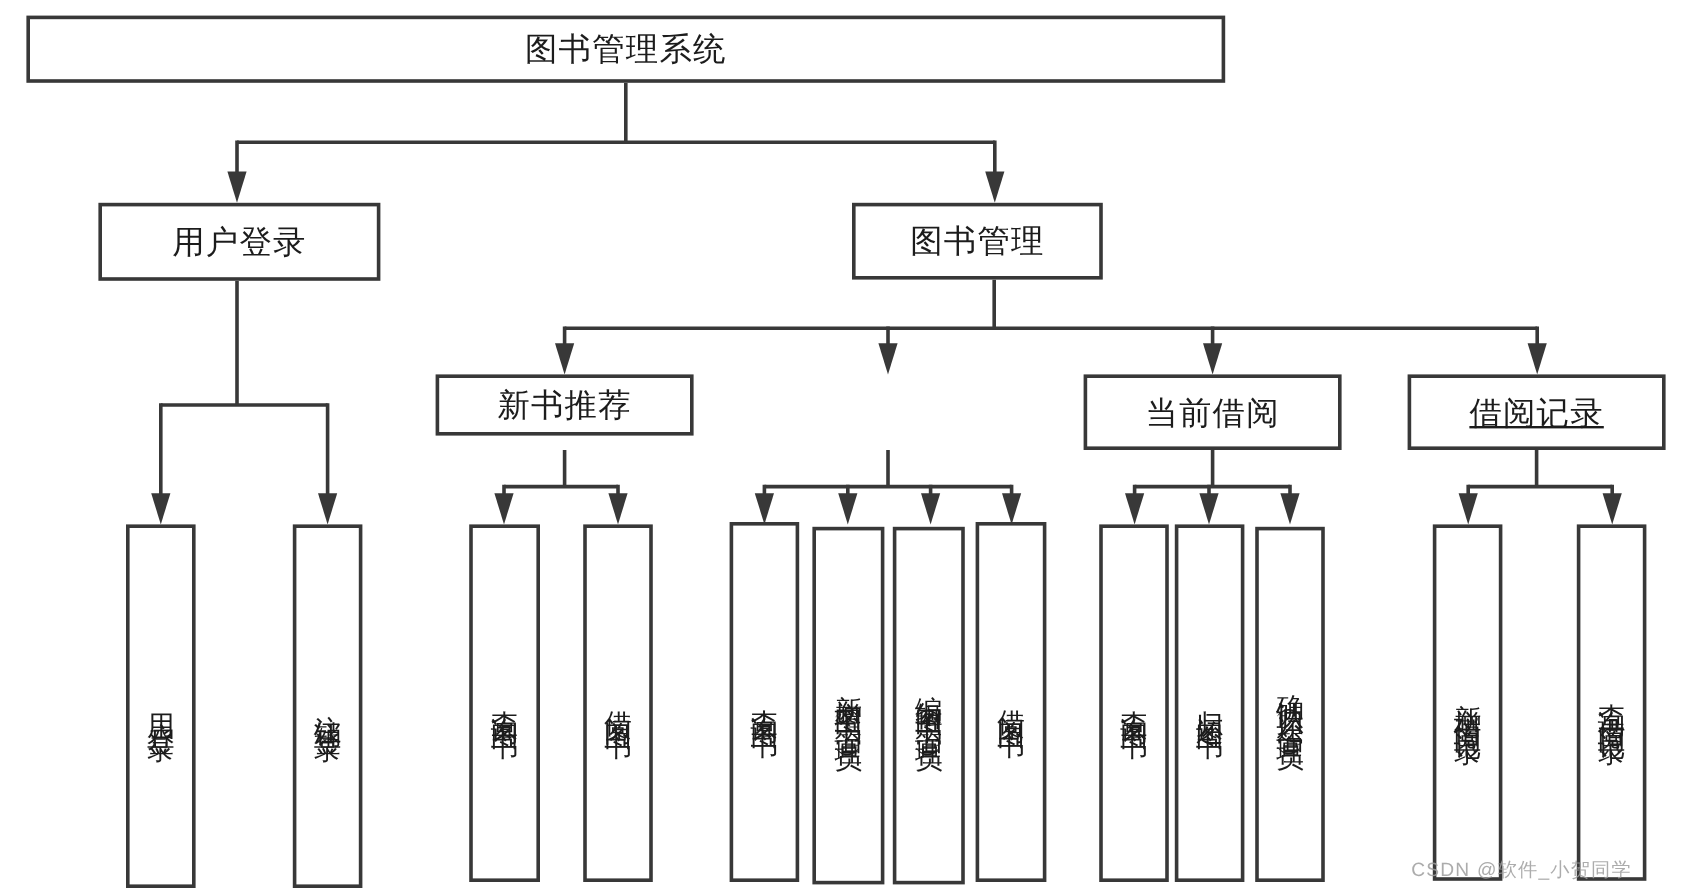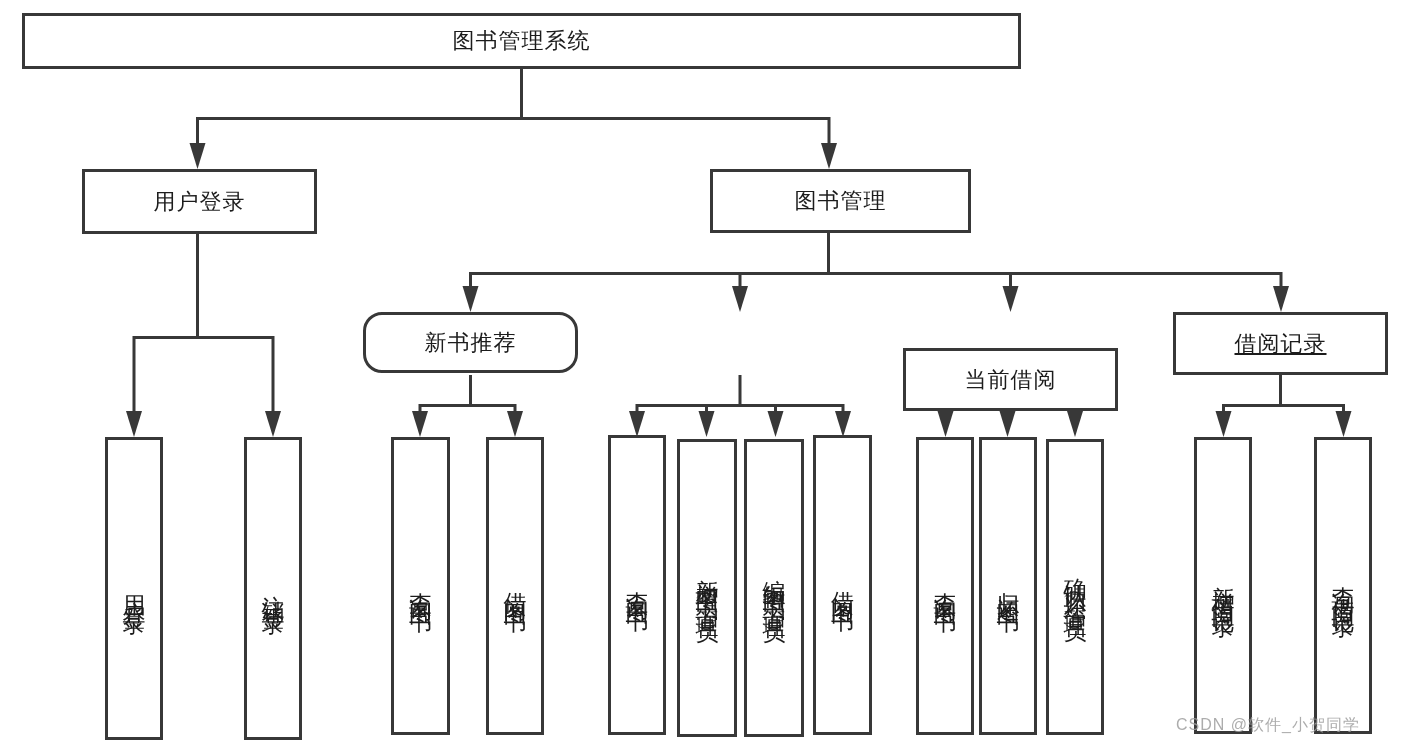--- a/index.html
+++ b/index.html
@@ -10,21 +10,21 @@
     font-family:"Liberation Sans","DejaVu Sans",sans-serif;
     overflow:hidden;
   }
   .wires{position:absolute;left:0;top:0;z-index:0;}
   .node{
     position:absolute;box-sizing:border-box;z-index:1;
     background:#ffffff;border:3px solid #383838;
     display:flex;align-items:center;justify-content:center;
     color:#1c1c1c;text-align:center;
   }
-  .hnode{font-size:22px;letter-spacing:1px;}
+  .hnode{font-size:27px;letter-spacing:1px;}
   .leaf{
     writing-mode:vertical-rl;text-orientation:mixed;
     font-size:23px;letter-spacing:6px;line-height:1;
     padding:4px 0;
   }
   .watermark{
     position:absolute;z-index:2;
     left:1176px;top:715px;
     font-size:16px;letter-spacing:1px;
     color:rgba(158,158,158,0.85);
@@ -79,24 +79,24 @@
       <polygon points="999.5,411 1015.5,411 1007.5,437"></polygon>
       <polygon points="1067,411 1083,411 1075,437"></polygon>
       <polygon points="1215.5,411 1231.5,411 1223.5,437"></polygon>
       <polygon points="1335.5,411 1351.5,411 1343.5,437"></polygon>
     </g>
   </svg>
 
   <div class="node hnode" style="left:22px;top:13px;width:999px;height:56px;">图书管理系统</div>
 
   <div class="node hnode" style="left:82px;top:169px;width:235px;height:65px;">用户登录</div>
-  <div class="node hnode" style="left:710px;top:169px;width:261px;height:64px;">图书管理</div>
+  <div class="node hnode" style="left:710px;top:169px;width:209px;height:64px;">图书管理</div>
 
-  <div class="node hnode" style="left:363px;top:312px;width:215px;height:61px;border-radius:19px;">新书推荐</div>
-  <div class="node hnode" style="left:903px;top:312px;width:215px;height:63px;margin-top:36px;">当前借阅</div>
+  <div class="node hnode" style="left:363px;top:312px;width:215px;height:51px;">新书推荐</div>
+  <div class="node hnode" style="left:903px;top:312px;width:215px;height:63px;">当前借阅</div>
   <div class="node hnode" style="left:1173px;top:312px;width:215px;height:63px;text-decoration:underline;">借阅记录</div>
 
   <div class="node leaf" style="left:105px;top:437px;width:58px;height:303px;">用户登录</div>
   <div class="node leaf" style="left:244px;top:437px;width:58px;height:303px;">注销登录</div>
 
   <div class="node leaf" style="left:391px;top:437px;width:59px;height:298px;">查询图书</div>
   <div class="node leaf" style="left:486px;top:437px;width:58px;height:298px;">借阅图书</div>
 
   <div class="node leaf" style="left:608px;top:435px;width:58px;height:300px;">查询图书</div>
   <div class="node leaf" style="left:677px;top:439px;width:60px;height:298px;">新增图书（管理员）</div>

